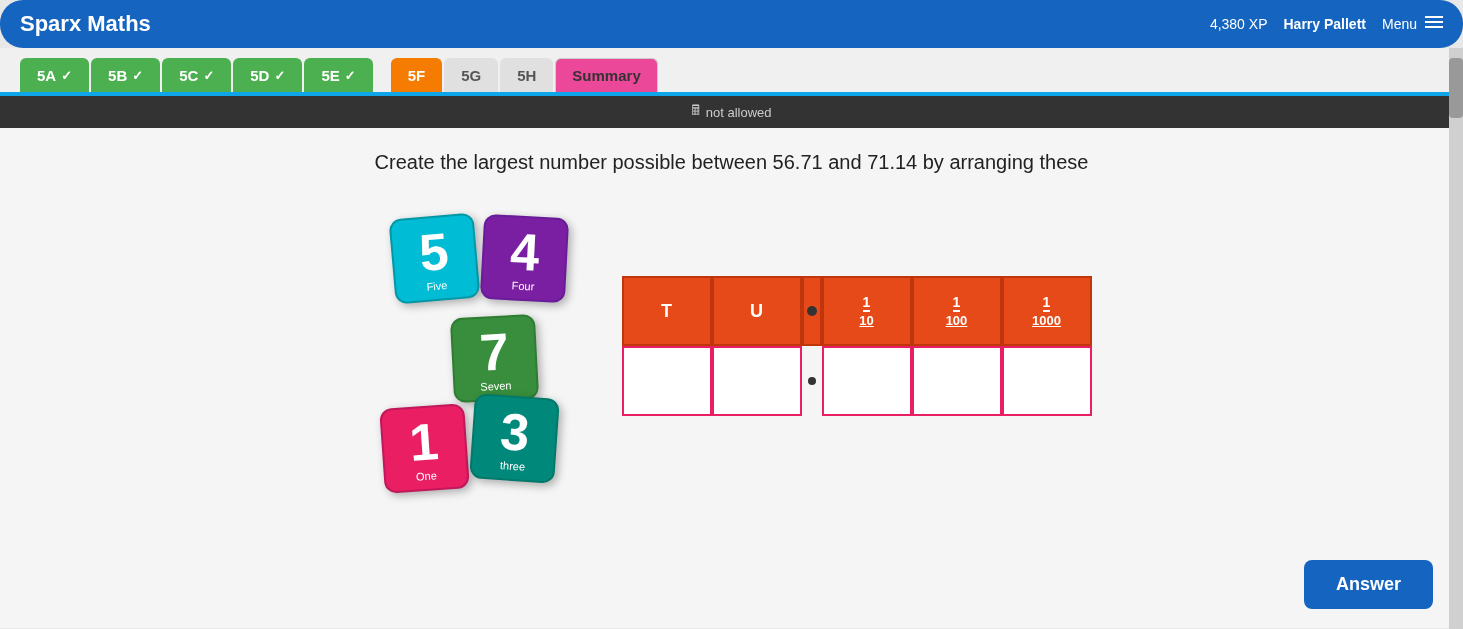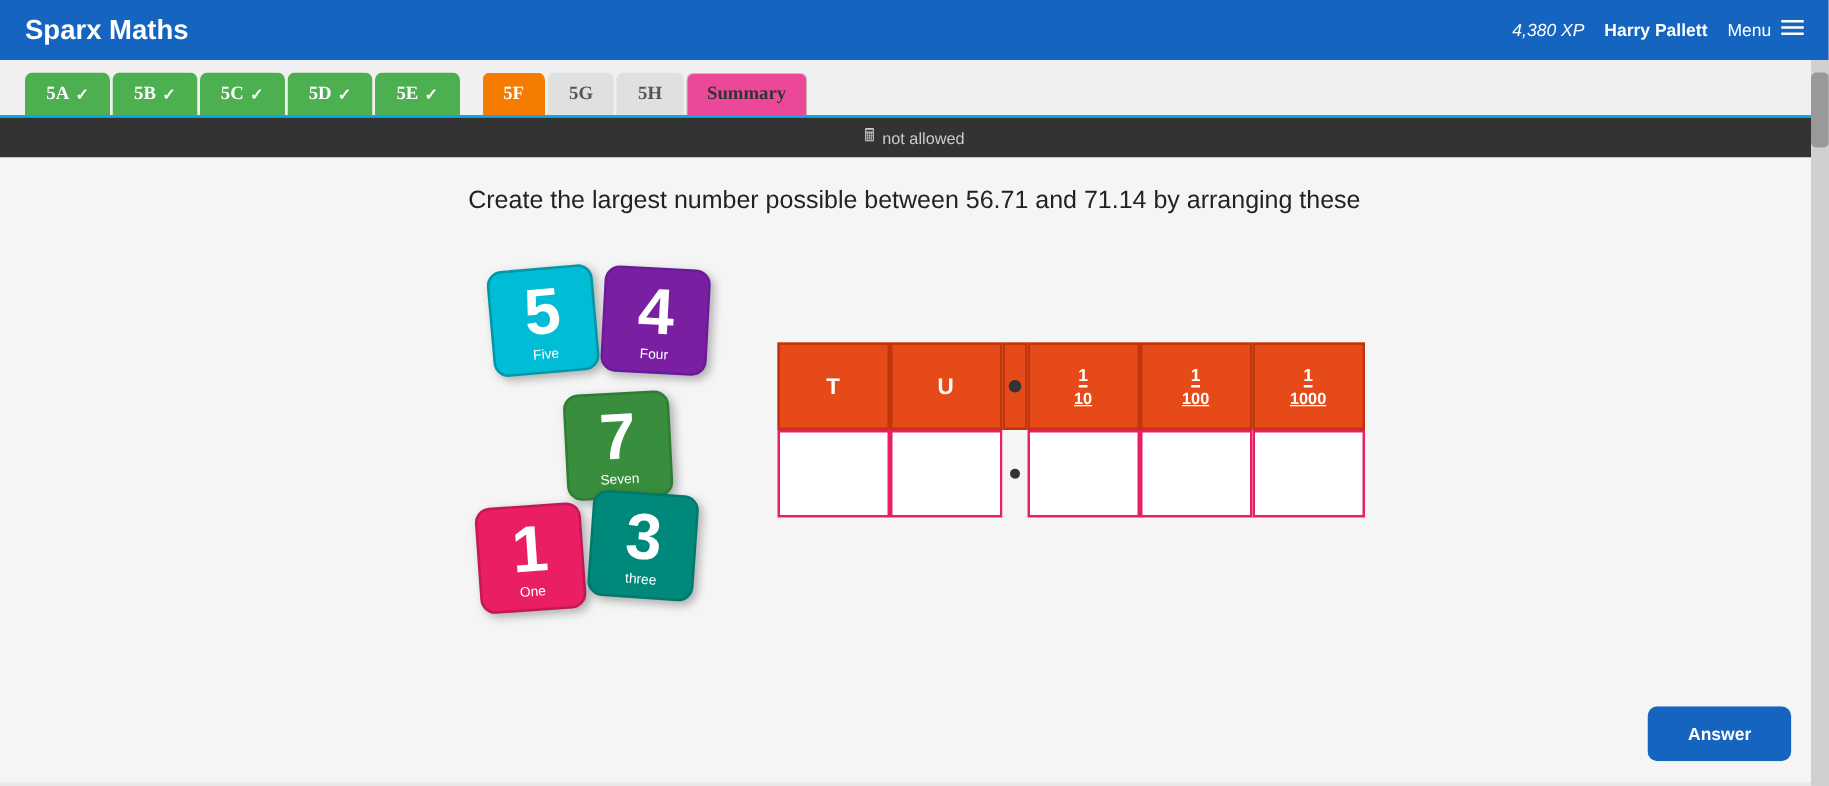--- a/index.html
+++ b/index.html
@@ -13,33 +13,34 @@
 
     
     .top-bar {
       background: #1565c0;
       color: white;
       padding: 8px 20px;
       display: flex;
       align-items: center;
       justify-content: space-between;
       height: 48px;
+      border-radius: 23px;
     }
     .top-bar-title {
       font-size: 22px;
       font-weight: bold;
       color: white;
     }
     .top-bar-right {
       display: flex;
       align-items: center;
       gap: 16px;
       font-size: 14px;
     }
-    .xp-label { color: white; font-style: italic; }
+    .xp-label { color: white; }
     .user-name { color: white; font-weight: bold; }
     .menu-btn {
       color: white;
       font-size: 14px;
       cursor: pointer;
       display: flex;
       align-items: flex-start;
       gap: 4px;
     }
     .menu-icon {
@@ -55,22 +56,21 @@
       background: white;
     }
 
     
     .nav-area {
       background: #f0f0f0;
       padding: 10px 20px 0 20px;
       display: flex;
       align-items: center;
       gap: 2px;
-      border-bottom: 2px solid #0ea5e9;
-      font-family: Liberation Serif, serif;
+      border-bottom: 4px solid #0ea5e9;
     }
     .nav-tab {
       padding: 8px 16px;
       border-radius: 6px 6px 0 0;
       font-size: 15px;
       font-weight: bold;
       cursor: pointer;
       display: flex;
       align-items: center;
       gap: 5px;
@@ -281,21 +281,21 @@
       border-radius: 50%;
     }
 
     
     .answer-btn {
       position: fixed;
       bottom: 20px;
       right: 30px;
       background: #1565c0;
       color: white;
-      font-size: 14px;
+      font-size: 18px;
       font-weight: bold;
       padding: 14px 32px;
       border-radius: 8px;
       cursor: pointer;
       border: none;
     }
 
     
     .scrollbar {
       position: fixed;

